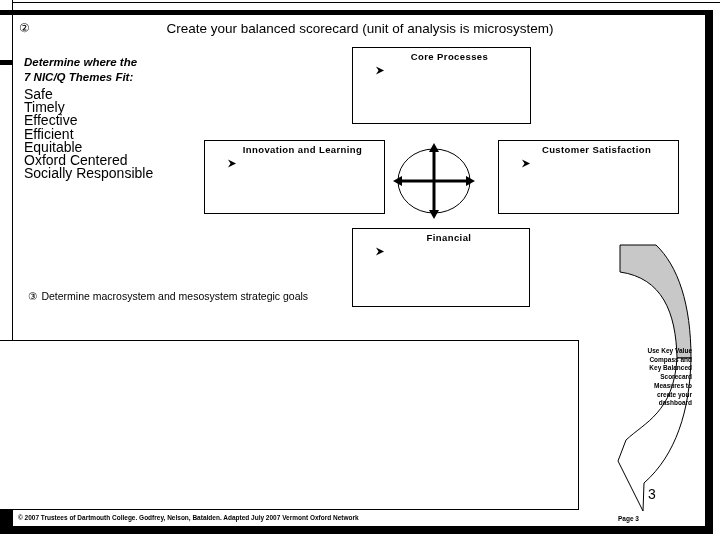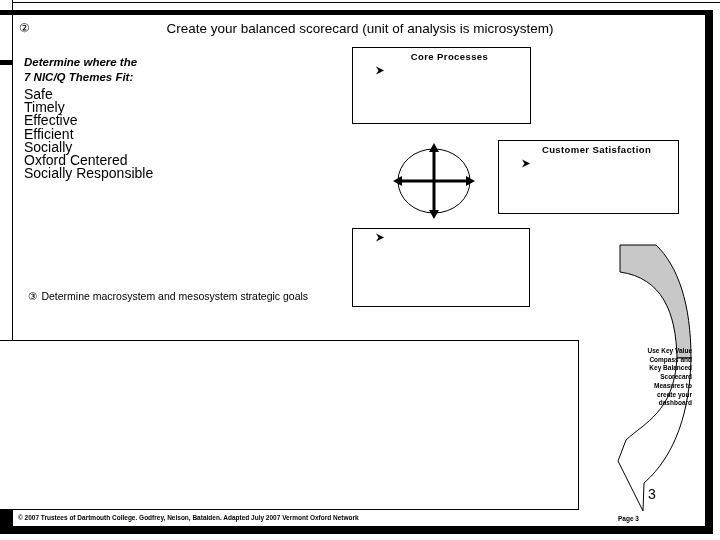--- a/index.html
+++ b/index.html
@@ -72,45 +72,54 @@
 
   <div class="abs" id="themes-heading">
     <div>Determine where the</div>
     <div>7 NIC/Q Themes Fit:</div>
   </div>
   <div class="abs" id="themes-list">
     <div>Safe</div>
     <div>Timely</div>
     <div>Effective</div>
     <div>Efficient</div>
-    <div>Socially</div>
+    <div>Equitable</div>
     <div>Oxford Centered</div>
     <div>Socially Responsible</div>
   </div>
 
   <div class="abs sbox" id="box-core">
     <div class="btitle">Core Processes</div>
     <div class="bullet-row">
       <svg class="bul" viewBox="0 0 10 10">
         <path d="M0.5,0.5 L9.5,5 L0.5,9.5 L3.4,5 Z" fill="#000"></path>
         </svg>
     </div>
   </div>
 
+  <div class="abs sbox" id="box-innov">
+    <div class="btitle">Innovation and Learning</div>
+    <div class="bullet-row">
+      <svg class="bul" viewBox="0 0 10 10">
+        <path d="M0.5,0.5 L9.5,5 L0.5,9.5 L3.4,5 Z" fill="#000"></path>
+        </svg>
+    </div>
+  </div>
 
   <div class="abs sbox" id="box-cust">
     <div class="btitle">Customer Satisfaction</div>
     <div class="bullet-row">
       <svg class="bul" viewBox="0 0 10 10">
         <path d="M0.5,0.5 L9.5,5 L0.5,9.5 L3.4,5 Z" fill="#000"></path>
         </svg>
     </div>
   </div>
 
   <div class="abs sbox" id="box-fin">
+    <div class="btitle">Financial</div>
     <div class="bullet-row">
       <svg class="bul" viewBox="0 0 10 10">
         <path d="M0.5,0.5 L9.5,5 L0.5,9.5 L3.4,5 Z" fill="#000"></path>
         </svg>
     </div>
   </div>
 
   <svg class="abs" id="compass" width="84" height="78" viewBox="0 0 84 78">
     <ellipse cx="42" cy="39" rx="36" ry="32" fill="none" stroke="#000" stroke-width="1"></ellipse>
     <line x1="42" y1="9" x2="42" y2="69" stroke="#000" stroke-width="3"></line>

